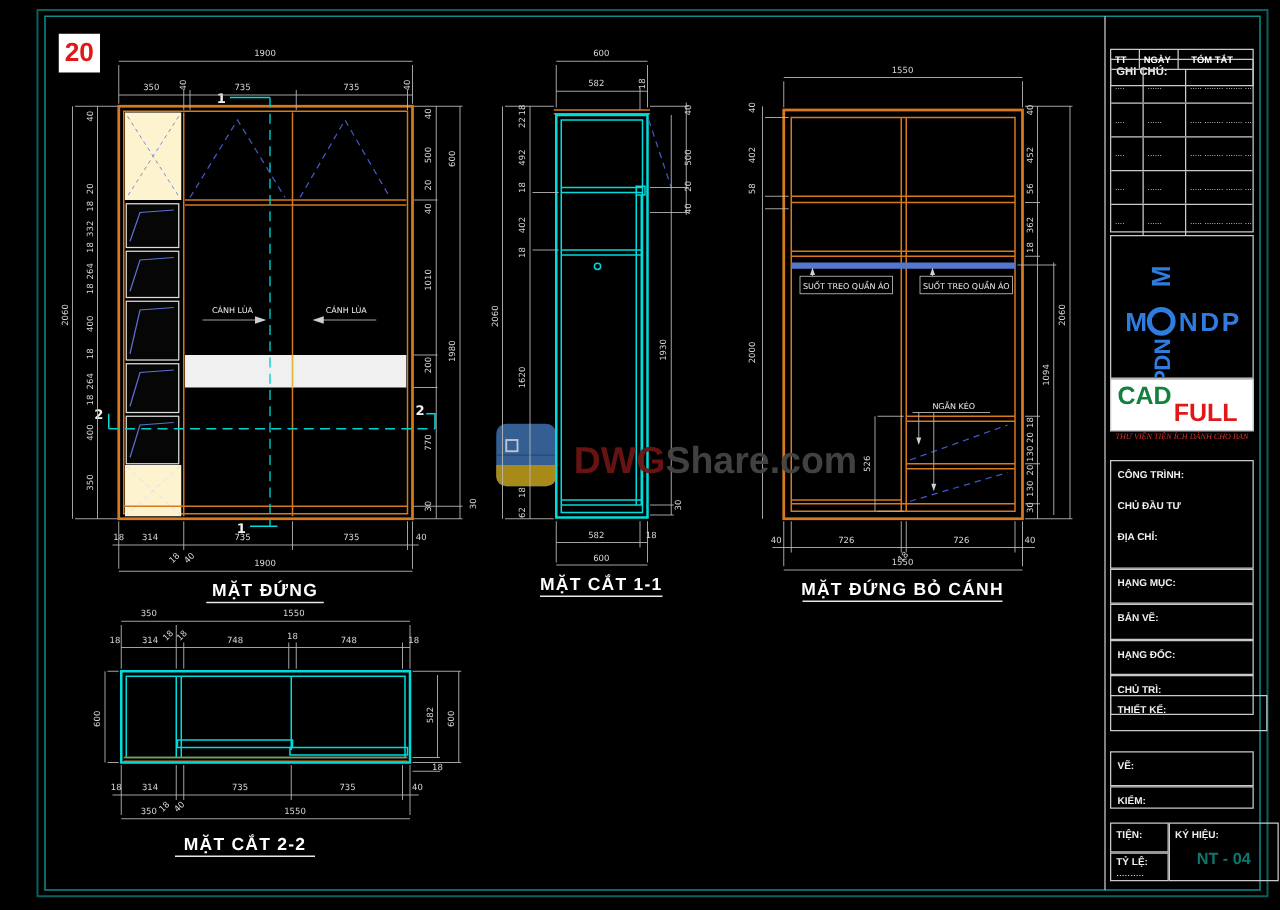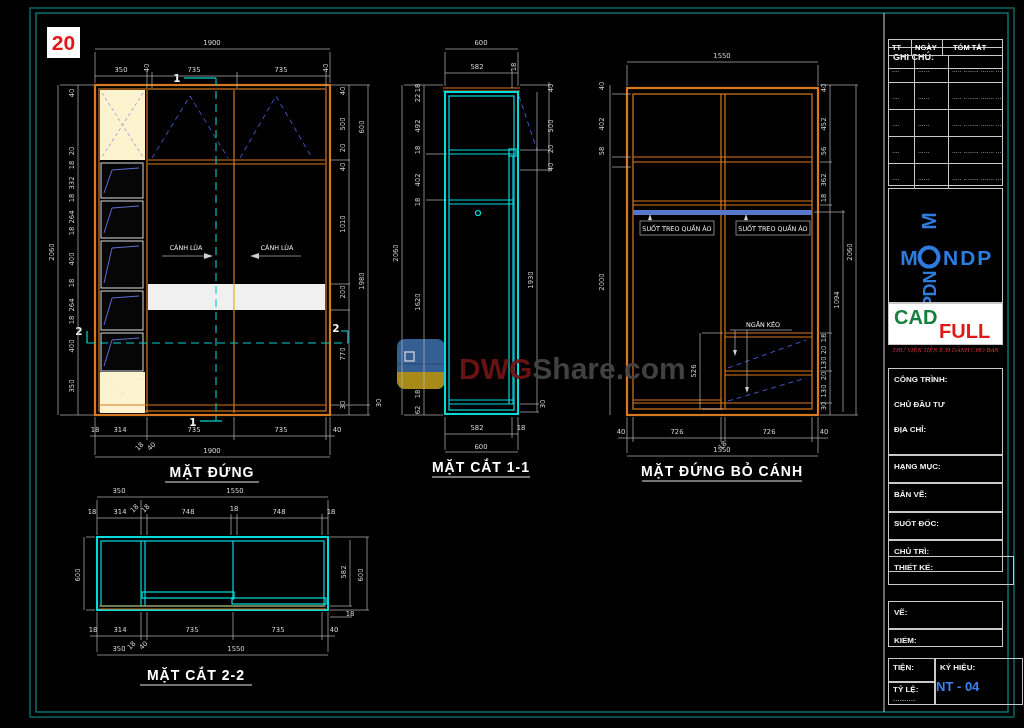--- a/index.html
+++ b/index.html
@@ -490,21 +490,21 @@
     <span class="fl" style="left:5px;top:31px;">CHỦ ĐẦU TƯ</span>
     <span class="fl" style="left:5px;top:56px;">ĐỊA CHỈ:</span>
   </div>
   <div class="tb" style="left:888px;top:455px;width:115px;height:28px;">
     <span class="fl" style="left:5px;top:6px;">HẠNG MỤC:</span>
   </div>
   <div class="tb" style="left:888px;top:483px;width:115px;height:29px;">
     <span class="fl" style="left:5px;top:6px;">BẢN VẼ:</span>
   </div>
   <div class="tb" style="left:888px;top:512px;width:115px;height:28px;">
-    <span class="fl" style="left:5px;top:6px;">SUỐT ĐỐC:</span>
+    <span class="fl" style="left:5px;top:6px;">HẠNG ĐỐC:</span>
   </div>
   <div class="tb" style="left:888px;top:540px;width:115px;height:32px;">
     <span class="fl" style="left:5px;top:6px;">CHỦ TRÌ:</span>
   </div>
   <div class="tb" style="left:888px;top:556px;width:126px;height:29px;">
     <span class="fl" style="left:5px;top:6px;">THIẾT KẾ:</span>
   </div>
   <div class="tb" style="left:888px;top:601px;width:115px;height:28px;">
     <span class="fl" style="left:5px;top:6px;">VẼ:</span>
   </div>
@@ -514,19 +514,19 @@
 
   <div class="tb" style="left:888px;top:658px;width:47px;height:24px;">
     <span class="fl" style="left:4px;top:4px;">TIỆN:</span>
   </div>
   <div class="tb" style="left:888px;top:682px;width:47px;height:23px;">
     <span class="fl" style="left:4px;top:2px;">TỶ LỆ:</span>
     <span class="fl" style="left:4px;top:11px;font-weight:normal;">..........</span>
   </div>
   <div class="tb" style="left:935px;top:658px;width:88px;height:47px;">
     <span class="fl" style="left:4px;top:4px;">KÝ HIỆU:</span>
-    <span style="position:absolute;left:0;top:20px;width:100%;color:#3b82f6;font:bold 13px 'Liberation Sans',sans-serif;">NT - 04</span>
+    <span style="position:absolute;left:0;top:20px;width:100%;text-align:center;color:#0f766e;font:bold 13px 'Liberation Sans',sans-serif;">NT - 04</span>
   </div>
 </div>
 
 
 
 </div>
 
 </body></html>

